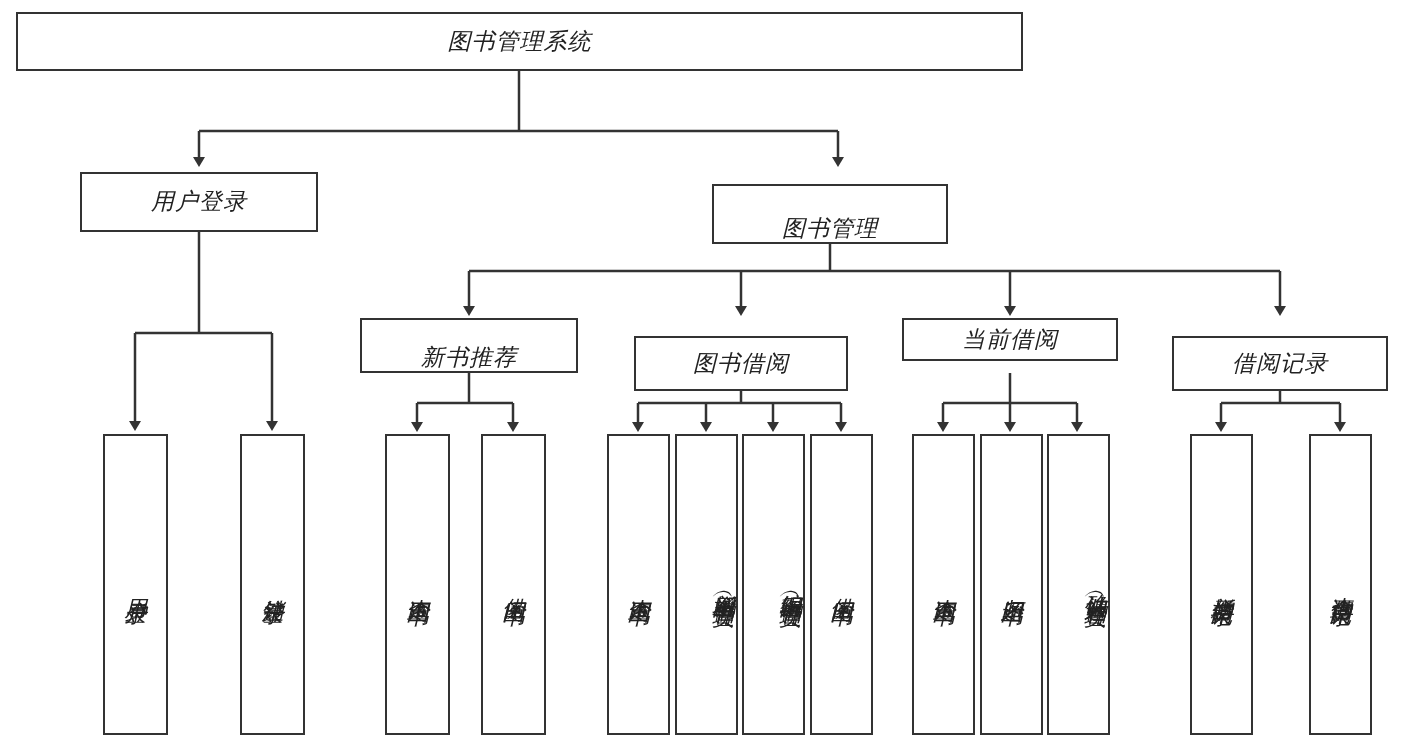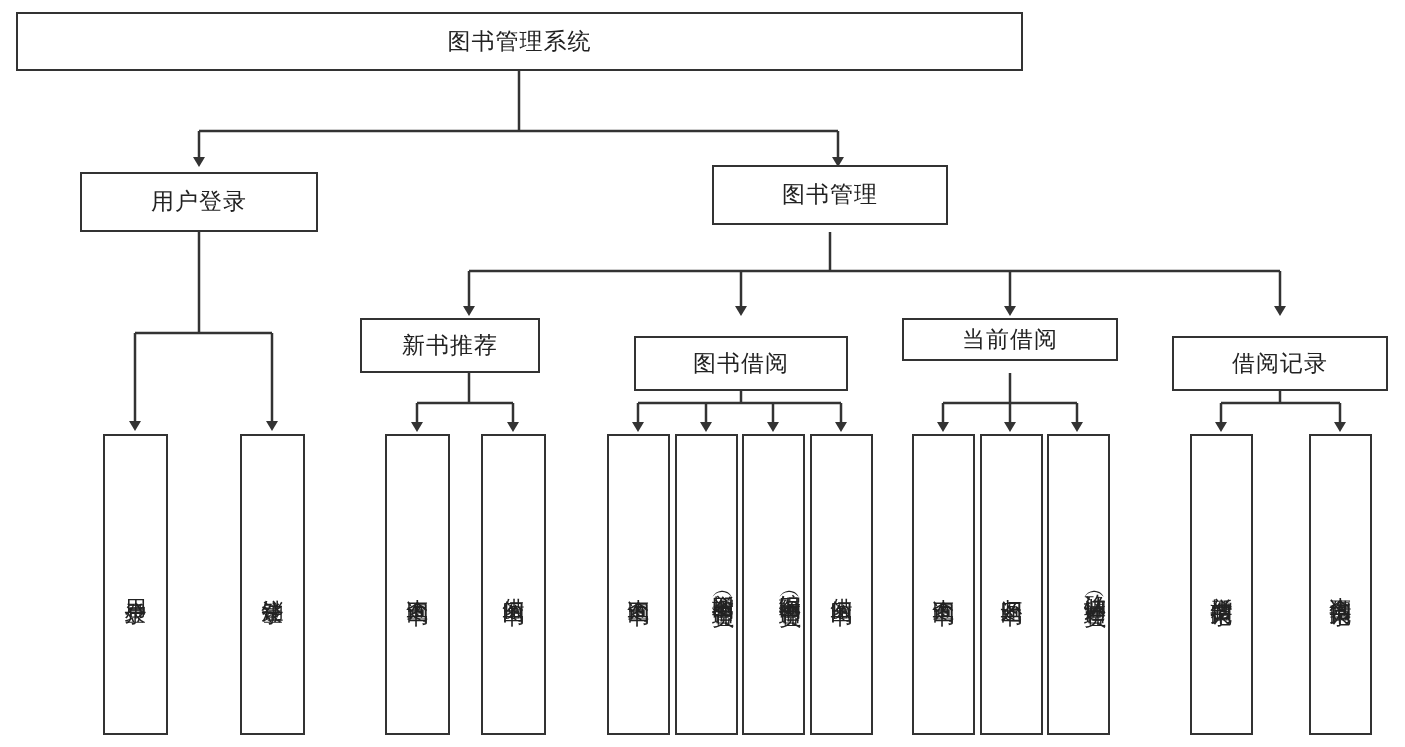--- a/index.html
+++ b/index.html
@@ -26,20 +26,21 @@
   .node {
     position: absolute;
     box-sizing: border-box;
     border: 2.5px solid #333333;
     background: #ffffff;
     display: flex;
     align-items: center;
     justify-content: center;
     color: #222222;
     line-height: 1.18;
+    font-style: italic;
   }
   .node.horiz {
     font-size: 23px;
     letter-spacing: 1px;
   }
   .node.vert {
     font-size: 22px;
     writing-mode: vertical-rl;
     text-orientation: upright;
     letter-spacing: 2px;
@@ -123,25 +124,25 @@
     </g>
   </svg>
 
   <div class="node horiz" style="left:16px; top:12px; width:1007px; height:59px;">
     <span class="label">图书管理系统</span>
   </div>
 
   <div class="node horiz" style="left:80px; top:172px; width:238px; height:60px;">
     <span class="label">用户登录</span>
   </div>
-  <div class="node horiz" style="left:712px; top:165px; width:236px; height:60px;">
+  <div class="node horiz" style="left:712px; top:184px; width:236px; height:60px;align-items:flex-end;">
     <span class="label">图书管理</span>
   </div>
 
-  <div class="node horiz" style="left:360px; top:318px; width:180px; height:55px;">
+  <div class="node horiz" style="left:360px; top:318px; width:218px; height:55px;align-items:flex-end;">
     <span class="label">新书推荐</span>
   </div>
   <div class="node horiz" style="left:634px; top:336px; width:214px; height:55px;">
     <span class="label">图书借阅</span>
   </div>
   <div class="node horiz" style="left:902px; top:318px; width:216px; height:43px;">
     <span class="label">当前借阅</span>
   </div>
   <div class="node horiz" style="left:1172px; top:318px; width:216px; height:55px;margin-top:18px;">
     <span class="label">借阅记录</span>

